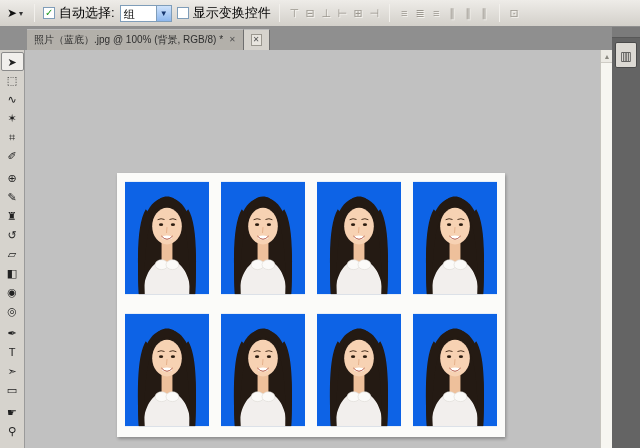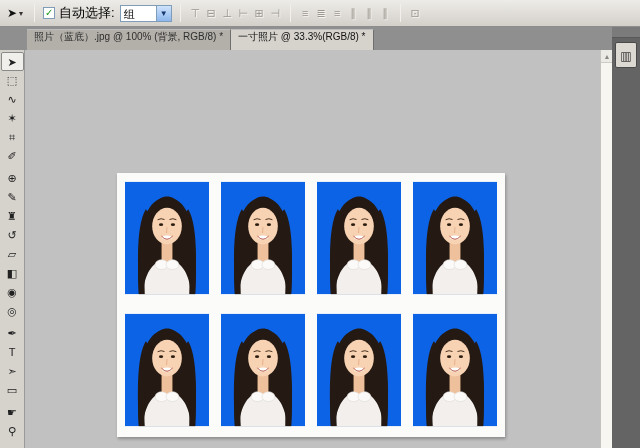--- a/index.html
+++ b/index.html
@@ -26,21 +26,21 @@
     border-left:1px solid #7f9db9; color:#17366e; font-size:8px;
     display:flex; align-items:center; justify-content:center; }
   .dis-icons { display:flex; gap:3px; }
   .dis-icon { width:13px; height:15px; font-size:11px; line-height:15px; text-align:center;
     color:#9b978f; text-shadow:1px 1px 0 #f5f3ef; }
 
   
   #tab-bar { position:absolute; left:0; top:27px; width:612px; height:23px;
     background:#8f8f8f; display:flex; align-items:flex-end; padding-left:27px; }
   .doc-tab { height:21px; display:flex; align-items:center; gap:6px;
-    padding:0 7px; font-size:10px; border-right:1px solid #6f6f6f; border-top:1px solid #bdbdbd;flex-direction:column; }
+    padding:0 7px; font-size:10px; border-right:1px solid #6f6f6f; border-top:1px solid #bdbdbd; }
   .doc-tab.inactive { background:#b3b0aa; color:#2e2e2e; }
   .doc-tab.active { background:#d6d3cd; color:#111; }
   .tab-close { font-size:8px; color:#555; line-height:10px; }
   .doc-tab.active .tab-close { border:1px solid #9a978f; background:#e8e5df; padding:0 1px; }
 
   
   #toolbox { position:absolute; left:0; top:50px; width:25px; height:398px;
     background:#d6d3cd; border-right:1px solid #9a9a9a; padding-top:2px; }
   .tool { width:23px; height:19px; margin:0 auto; text-align:center;
     font-size:11px; line-height:19px; color:#222; }
@@ -86,20 +86,24 @@
     <div class="cb-group">
       <span class="checkbox">✓</span>
       <span class="cb-label">自动选择:</span>
     </div>
 
     <div class="xp-select">
       <span class="value">组</span>
       <span class="drop">▼</span>
     </div>
 
+    <div class="cb-group">
+      <span class="checkbox"></span>
+      <span class="cb-label">显示变换控件</span>
+    </div>
 
     <div class="opt-sep"></div>
     <div class="dis-icons">
       <span class="dis-icon">⊤</span>
       <span class="dis-icon">⊟</span>
       <span class="dis-icon">⊥</span>
       <span class="dis-icon">⊢</span>
       <span class="dis-icon">⊞</span>
       <span class="dis-icon">⊣</span>
     </div>
@@ -115,21 +119,20 @@
     <div class="opt-sep"></div>
     <span class="dis-icon">⊡</span>
   </div>
 
   <div id="tab-bar">
     <div class="doc-tab inactive">
       <span>照片（蓝底）.jpg @ 100% (背景, RGB/8) *</span>
       <span class="tab-close">✕</span>
     </div>
     <div class="doc-tab active">
-      <span>一寸照片 @ 33.3%(RGB/8) *</span>
       <span class="tab-close">✕</span>
     </div>
   </div>
 
   <div id="toolbox">
     <div class="tool selected"><span>➤</span></div>
     <div class="tool"><span>⬚</span></div>
     <div class="tool"><span>∿</span></div>
     <div class="tool"><span>✶</span></div>
     <div class="tool"><span>⌗</span></div>

